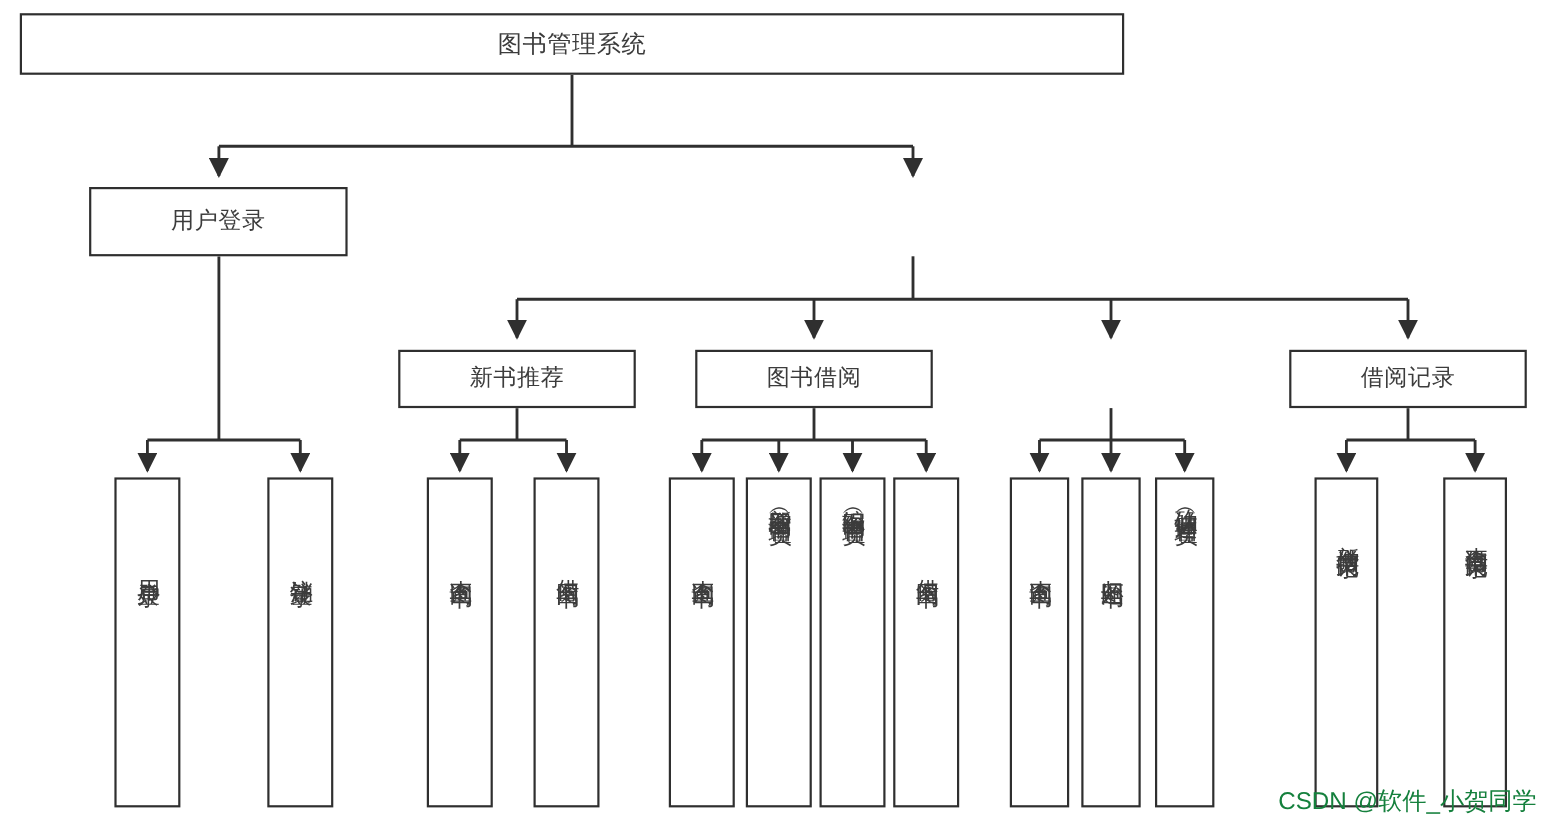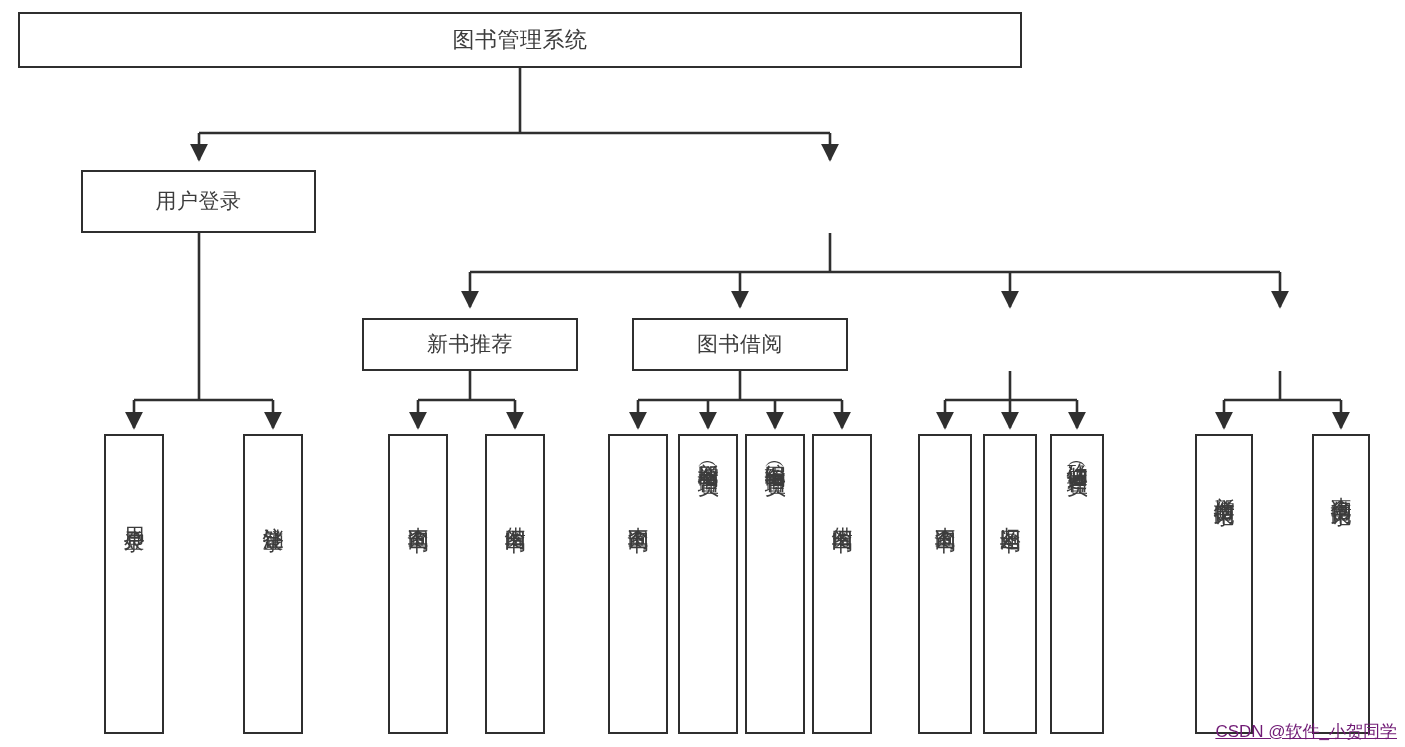--- a/index.html
+++ b/index.html
@@ -57,25 +57,24 @@
     letter-spacing: 2px;
     white-space: nowrap;
   }
   .node.leaf.tall .node-label {
     padding-top: 0;
   }
   #watermark {
     position: absolute;
     right: 8px;
     bottom: 4px;
-    color: #701a75;
-    font-size: 17px;
+    color: #15803d;
+    font-size: 22px;
     white-space: nowrap;
     user-select: none;
-    text-decoration: underline;
   }
 </style>
 </head>
 <body>
 
 <div id="canvas">
 
   <svg class="connectors" viewBox="0 0 1405 747" xmlns="http://www.w3.org/2000/svg">
     <defs>
       <marker id="arrow" viewBox="0 0 10 10" refX="9" refY="5" markerWidth="7" markerHeight="7" orient="auto-start-reverse">
@@ -134,20 +133,23 @@
   <div class="node level2" style="left:81px; top:170px; width:235px; height:63px;">
     <span class="node-label">用户登录</span>
   </div>
 
   <div class="node level3" style="left:362px; top:318px; width:216px; height:53px;">
     <span class="node-label">新书推荐</span>
   </div>
   <div class="node level3" style="left:632px; top:318px; width:216px; height:53px;">
     <span class="node-label">图书借阅</span>
   </div>
+  <div class="node level3" style="left:1172px; top:318px; width:216px; height:53px;">
+    <span class="node-label">借阅记录</span>
+  </div>
 
   <div class="node leaf" style="left:104px; top:434px; width:60px; height:300px; padding-top:74px;">
     <span class="node-label">用户登录</span>
   </div>
   <div class="node leaf" style="left:243px; top:434px; width:60px; height:300px; padding-top:74px;">
     <span class="node-label">注销登录</span>
   </div>
 
   <div class="node leaf" style="left:388px; top:434px; width:60px; height:300px; padding-top:74px;">
     <span class="node-label">查询图书</span>

